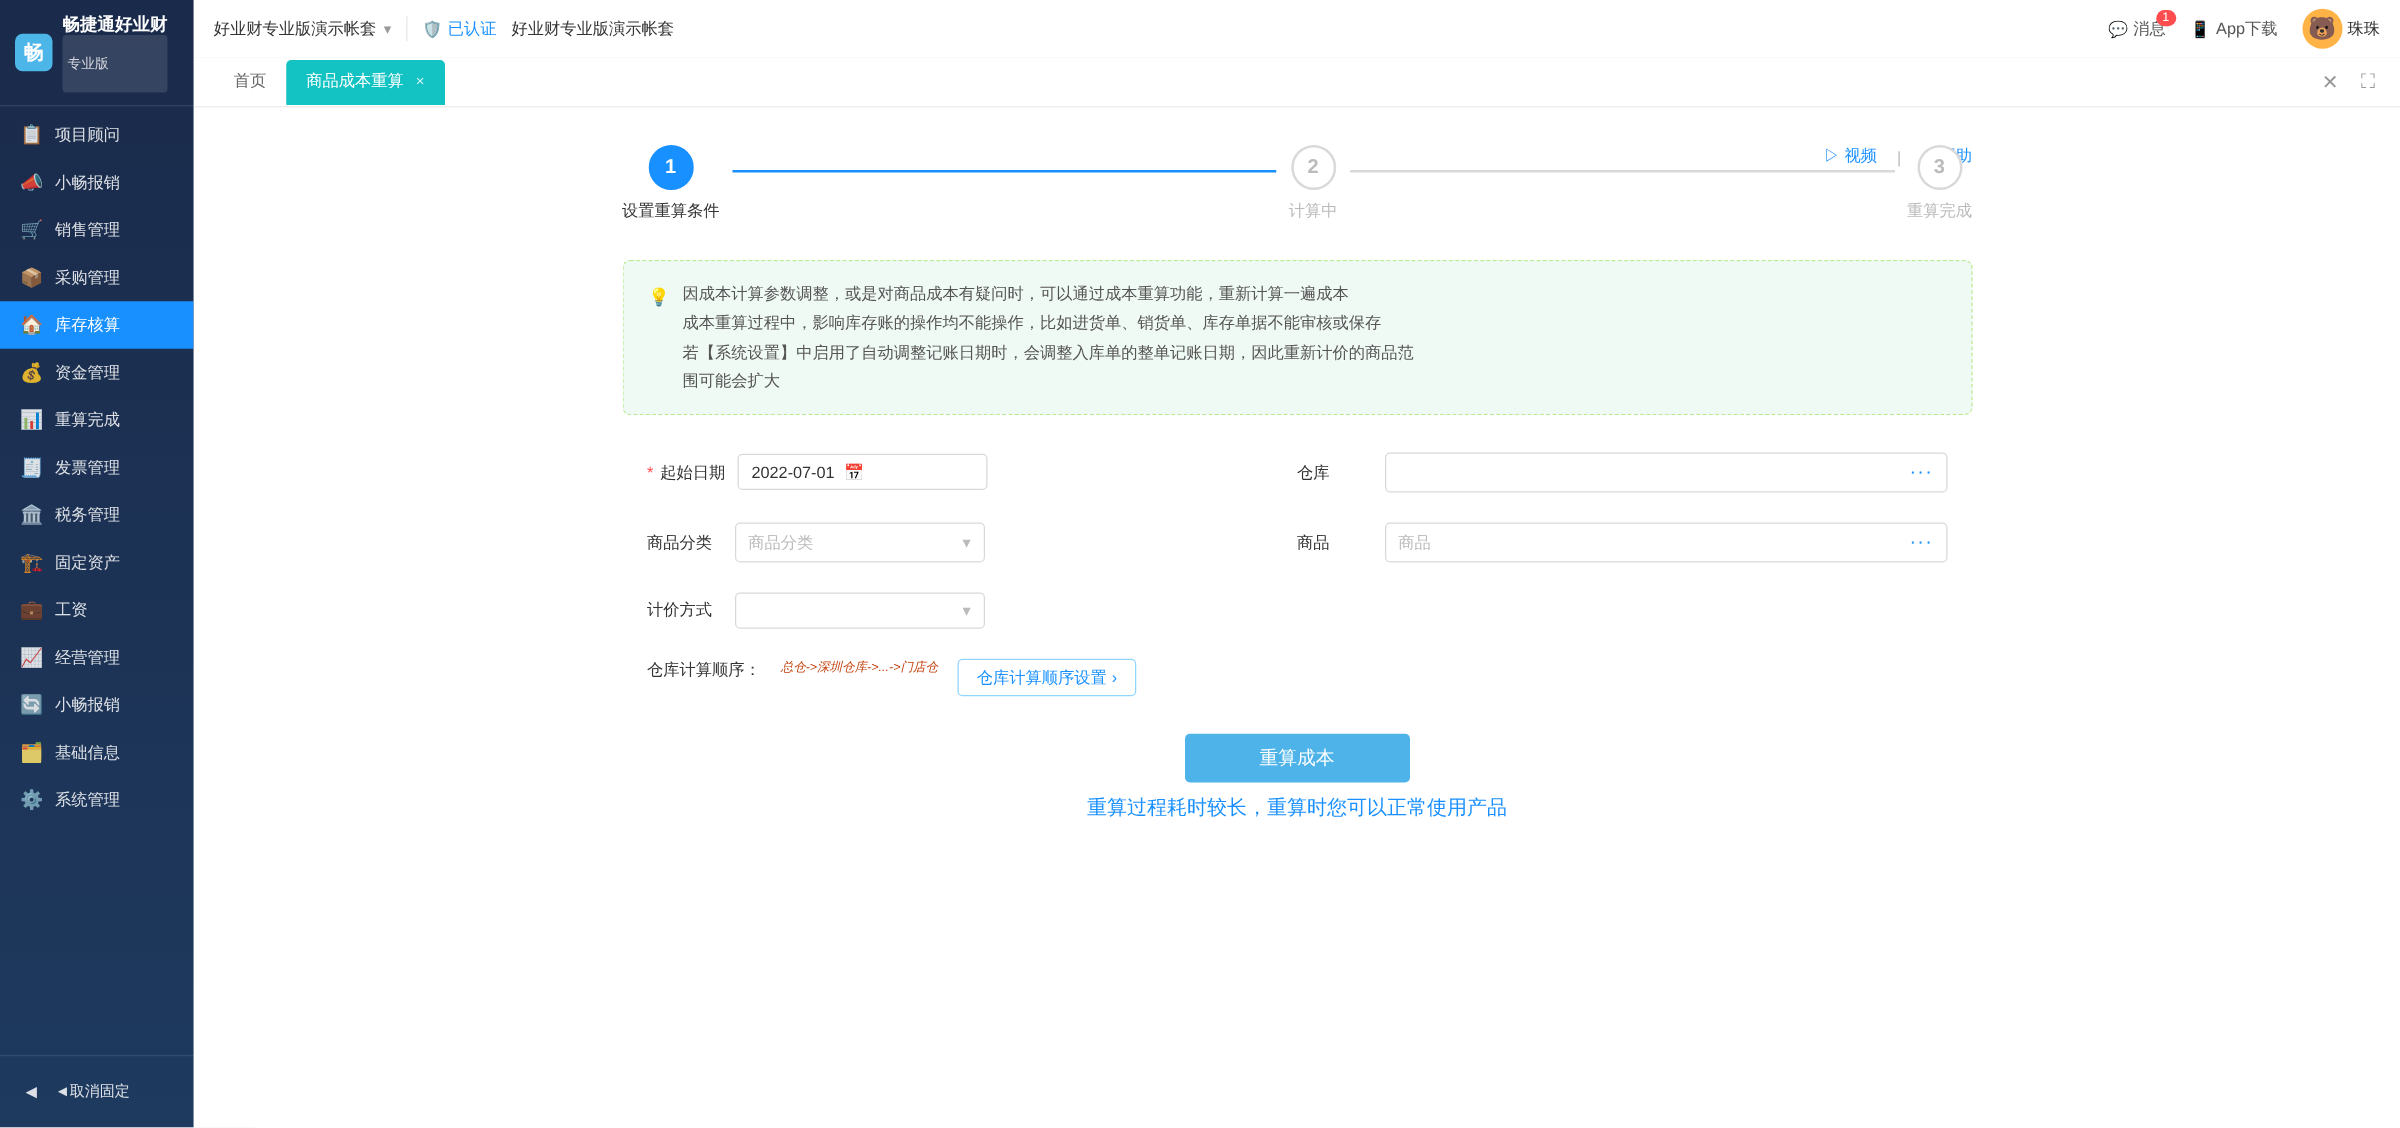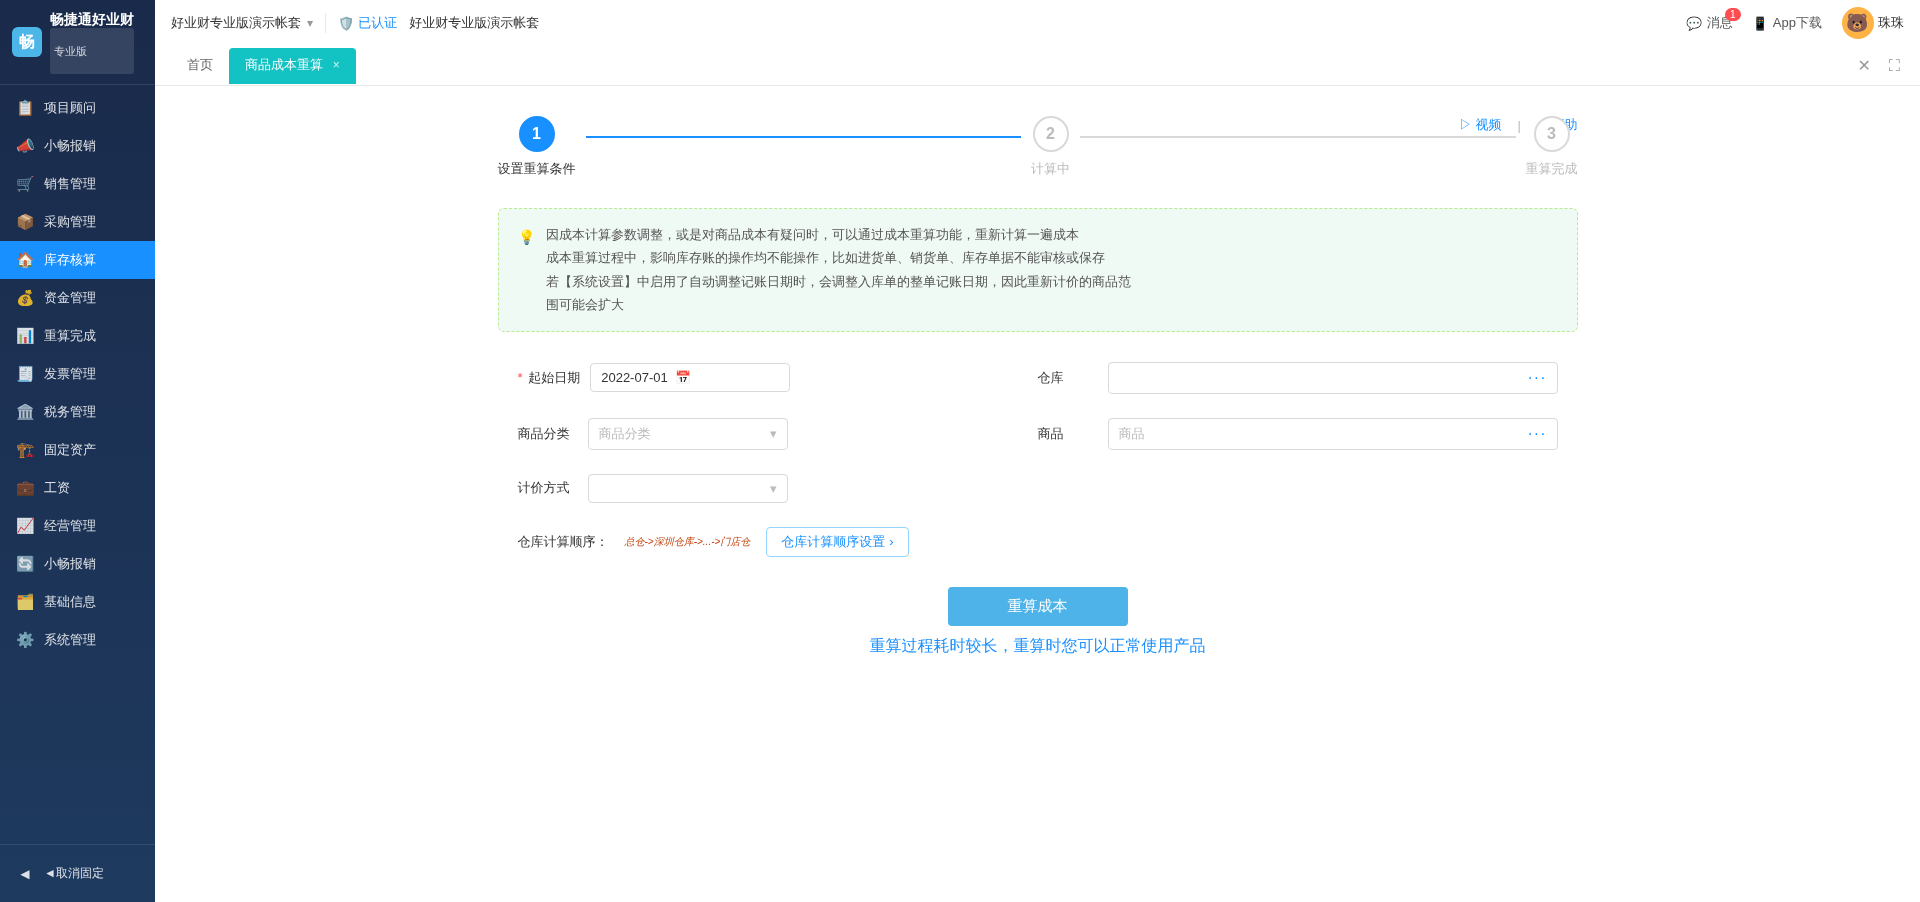--- a/index.html
+++ b/index.html
@@ -344,21 +344,20 @@
       background: white;
       min-width: 200px;
       display: flex;
       align-items: center;
       justify-content: flex-end;
     }
 
     
     .warehouse-order-row {
       display: flex;
-      align-items: center;
       gap: 16px;
       margin-bottom: 30px;
     }
     .warehouse-order-label { font-size: 13px; color: #333; }
     .warehouse-order-value { font-size: 10px; color: #c2410c; font-style: italic; }
     .warehouse-order-btn {
       background: white;
       border: 1px solid #91d5ff;
       color: #1890ff;
       border-radius: 4px;

